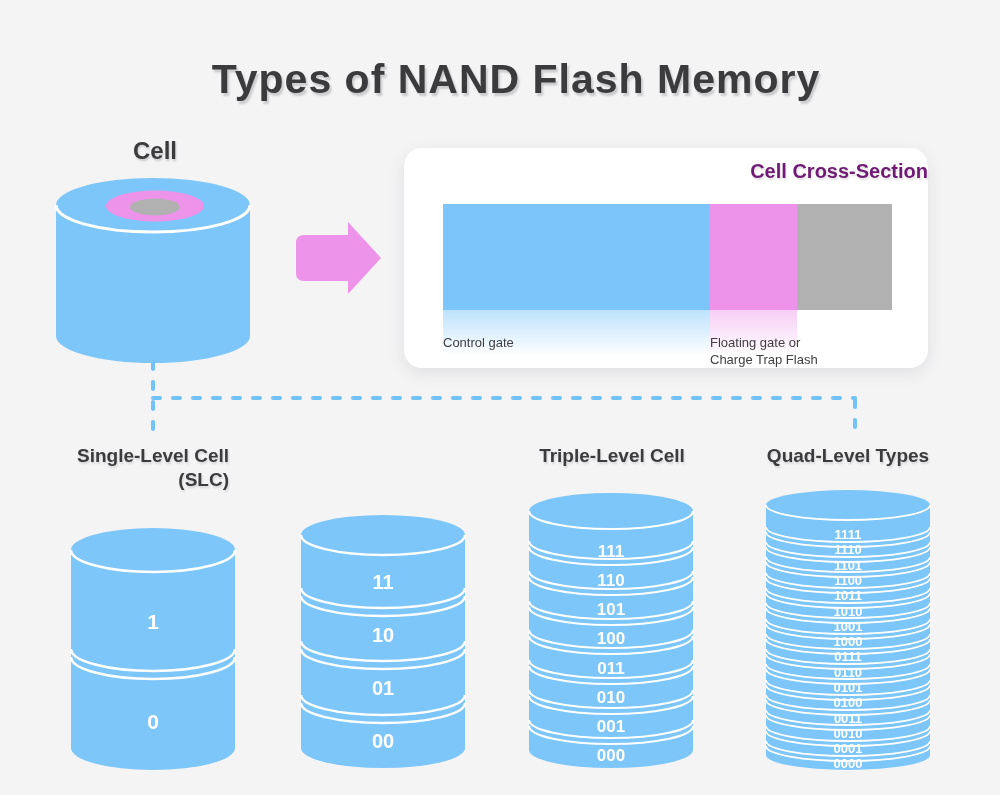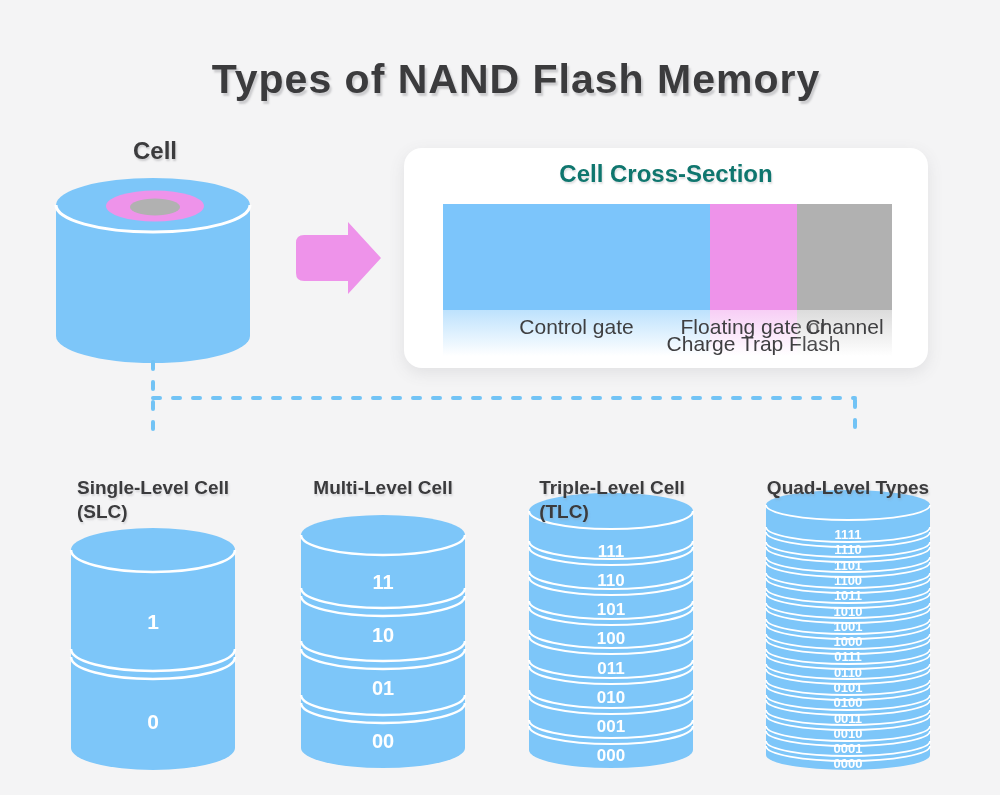--- a/index.html
+++ b/index.html
@@ -24,47 +24,46 @@
     text-shadow:1px 2px 2px rgba(130,130,135,0.35);
   }
   .diagram-svg{position:absolute;top:0;left:0;pointer-events:none;}
   
   .card{
     position:absolute;left:404px;top:148px;width:524px;height:220px;
     background:#ffffff;border-radius:18px;
     box-shadow:0 5px 16px rgba(90,90,100,0.12);
   }
   .card-title{
-    position:absolute;top:12px;left:0;width:100%;text-align:center;
-    font-size:24px;font-weight:800;color:#0f766e;
+    position:absolute;top:12px;left:0;width:100%;text-align:right;
+    font-size:20px;font-weight:800;color:#701a75;
     text-shadow:1px 2px 2px rgba(150,150,155,0.3);
   }
   .bar{position:absolute;left:39px;top:56px;width:449px;height:106px;display:flex;}
   .bar .seg{height:100%;}
   .seg-blue{width:267px;background:#7cc5fb;}
   .seg-pink{width:87px;background:#ee93ea;}
   .seg-gray{width:95px;background:#b1b1b1;}
   .reflection{position:absolute;left:39px;top:162px;width:449px;height:46px;display:flex;}
   .reflection .col{
-    display:flex;flex-direction:column;align-items:center;
-    padding-top:8px;box-sizing:border-box;
-    font-size:21px;line-height:17px;color:#3f3f41;font-weight:500;
+    display:flex;flex-direction:column;align-items:flex-start;
+    padding-top:24px;box-sizing:border-box;
+    font-size:13px;line-height:17px;color:#3f3f41;font-weight:500;
   }
   .col span{white-space:nowrap;}
   .col-blue{width:267px;background:linear-gradient(rgba(124,197,251,0.5),rgba(255,255,255,0));}
   .col-pink{width:87px;background:linear-gradient(rgba(238,147,234,0.45),rgba(255,255,255,0));}
   .col-gray{width:95px;background:linear-gradient(rgba(177,177,177,0.45),rgba(255,255,255,0));}
   
   .type-label{
     position:absolute;top:444px;transform:translateX(-50%);
-    text-align:left;font-size:19px;font-weight:800;line-height:24px;
+    text-align:right;font-size:19px;font-weight:800;line-height:24px;
     color:#3b3b3d;
     text-shadow:1px 2px 2px rgba(150,150,155,0.3);
     white-space:nowrap;
-    margin-top:32px;
   }
   .tl-slc{left:153px;} .tl-mlc{left:383px;} .tl-tlc{left:612px;} .tl-qlc{left:848px;}
   
   text{font-family:"Liberation Sans","DejaVu Sans",sans-serif;font-weight:bold;fill:#ffffff;}
 </style>
 </head>
 <body>
 
 <div class="canvas">
 
@@ -79,23 +78,20 @@
       <div class="seg seg-pink"></div>
       <div class="seg seg-gray"></div>
     </div>
     <div class="reflection">
       <div class="col col-blue">
         <span>Control gate</span>
       </div>
       <div class="col col-pink">
         <span>Floating gate or</span>
         <span>Charge Trap Flash</span>
-      </div>
-      <div class="col col-gray">
-        <span>Channel</span>
       </div>
     </div>
   </div>
 
   <svg class="diagram-svg" width="1000" height="795" viewBox="0 0 1000 795">
 
     <g>
       <path d="M 56 205 A 97 27 0 0 1 250 205 L 250 336 A 97 27 0 0 1 56 336 Z" fill="#7dc6f9"></path>
       <path d="M 56 205 A 97 27 0 0 0 250 205" fill="none" stroke="#ffffff" stroke-width="3"></path>
       <ellipse cx="155" cy="206" rx="49" ry="15.5" fill="#ee93ea"></ellipse>
@@ -219,23 +215,21 @@
       <text x="848" y="748" font-size="13" text-anchor="middle" dominant-baseline="central">0001</text>
       <text x="848" y="763" font-size="13" text-anchor="middle" dominant-baseline="central">0000</text>
     </g>
   </svg>
 
   <div class="type-label tl-slc">
     <div>Single-Level Cell</div>
     <div>(SLC)</div>
   </div>
   <div class="type-label tl-mlc">
-    <div>Multi-Level Cell</div>
   </div>
   <div class="type-label tl-tlc">
     <div>Triple-Level Cell</div>
-    <div>(TLC)</div>
   </div>
   <div class="type-label tl-qlc">
     <div>Quad-Level Types</div>
   </div>
 
 </div>
 
 </body></html>

